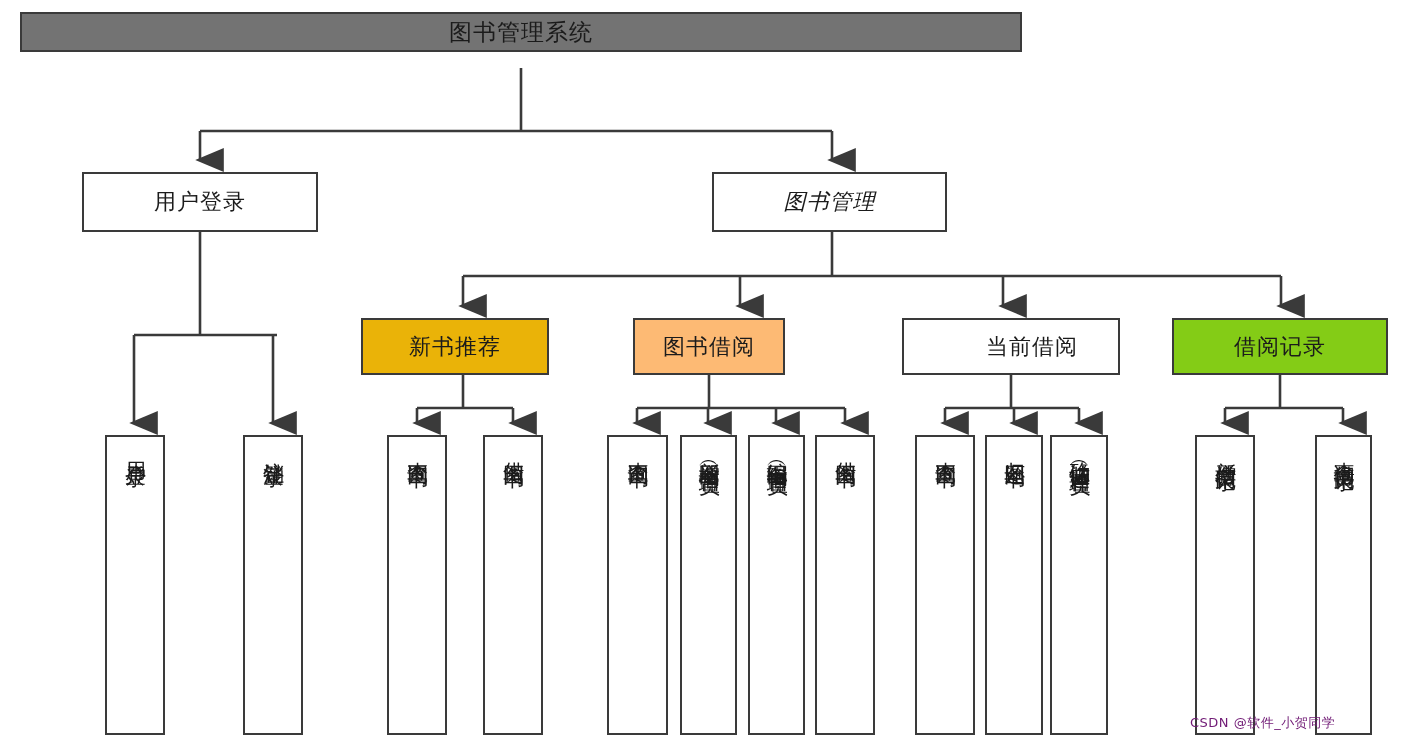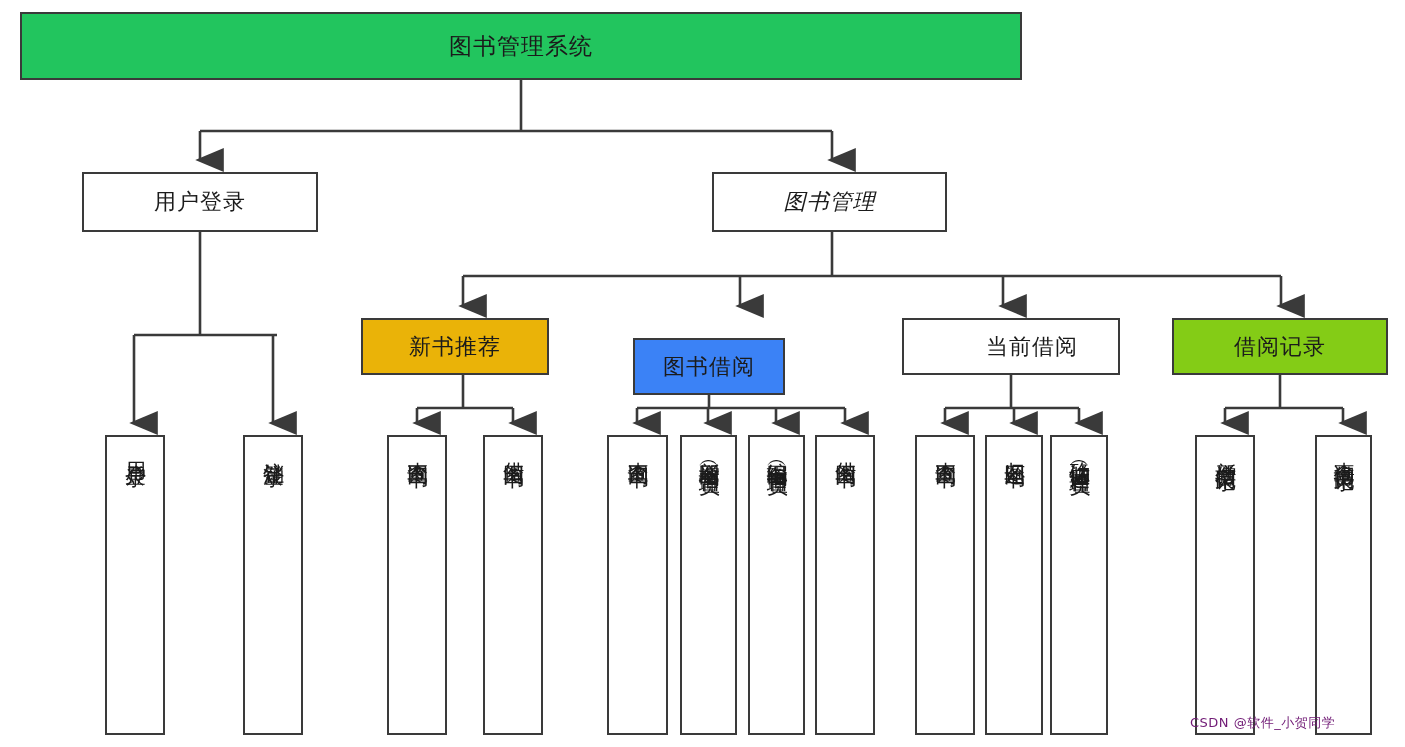--- a/index.html
+++ b/index.html
@@ -114,27 +114,27 @@
       <path d="M 1014 408 L 1014 423" marker-end="url(#arrow)"></path>
       <path d="M 1079 408 L 1079 423" marker-end="url(#arrow)"></path>
 
       <path d="M 1280 375 L 1280 408"></path>
       <path d="M 1225 408 L 1343 408"></path>
       <path d="M 1225 408 L 1225 423" marker-end="url(#arrow)"></path>
       <path d="M 1343 408 L 1343 423" marker-end="url(#arrow)"></path>
     </g>
   </svg>
 
-  <div class="node h root" id="n-root" style="left: 20px; top: 12px; width: 1002px; height: 68px; border-color: rgb(58, 58, 58); background: #22c55e; color: rgb(27, 27, 27);">图书管理系统</div>
+  <div class="node h root" id="n-root" style="left: 20px; top: 12px; width: 1002px; height: 40px; border-color: rgb(58, 58, 58); background: #737373; color: rgb(27, 27, 27);">图书管理系统</div>
 
   <div class="node h" id="n-l2-0" style="left: 82px; top: 172px; width: 236px; height: 60px; border-color: rgb(58, 58, 58); background: rgb(255, 255, 255); color: rgb(27, 27, 27);">用户登录</div>
   <div class="node h" id="n-l2-1" style="left: 712px; top: 172px; width: 235px; height: 60px; border-color: rgb(58, 58, 58); background: rgb(255, 255, 255); color: rgb(27, 27, 27); font-style: italic;">图书管理</div>
 
   <div class="node h" id="n-l3-0" style="left: 361px; top: 318px; width: 188px; height: 57px; border-color: rgb(58, 58, 58); background: #eab308; color: rgb(27, 27, 27);">新书推荐</div>
-  <div class="node h" id="n-l3-1" style="left: 633px; top: 318px; width: 152px; height: 57px; border-color: rgb(58, 58, 58); background: #3b82f6; color: rgb(27, 27, 27); margin-top: 20px;">图书借阅</div>
+  <div class="node h" id="n-l3-1" style="left: 633px; top: 318px; width: 152px; height: 57px; border-color: rgb(58, 58, 58); background: #fdba74; color: rgb(27, 27, 27);">图书借阅</div>
   <div class="node h" id="n-l3-2" style="left: 902px; top: 318px; width: 218px; height: 57px; border-color: rgb(58, 58, 58); background: rgb(255, 255, 255); color: rgb(27, 27, 27); padding-left: 42px;">当前借阅</div>
   <div class="node h" id="n-l3-3" style="left: 1172px; top: 318px; width: 216px; height: 57px; border-color: rgb(58, 58, 58); background: #84cc16; color: rgb(27, 27, 27);">借阅记录</div>
 
   <div class="node v" id="n-leaf-0" style="left: 105px; top: 435px; width: 60px; height: 300px; border-color: rgb(58, 58, 58); background: rgb(255, 255, 255); color: rgb(27, 27, 27);">
       <span class="vtext">用户登录</span>
     </div>
   <div class="node v" id="n-leaf-1" style="left: 243px; top: 435px; width: 60px; height: 300px; border-color: rgb(58, 58, 58); background: rgb(255, 255, 255); color: rgb(27, 27, 27);">
       <span class="vtext">注销登录</span>
     </div>
   <div class="node v" id="n-leaf-2" style="left: 387px; top: 435px; width: 60px; height: 300px; border-color: rgb(58, 58, 58); background: rgb(255, 255, 255); color: rgb(27, 27, 27);">

